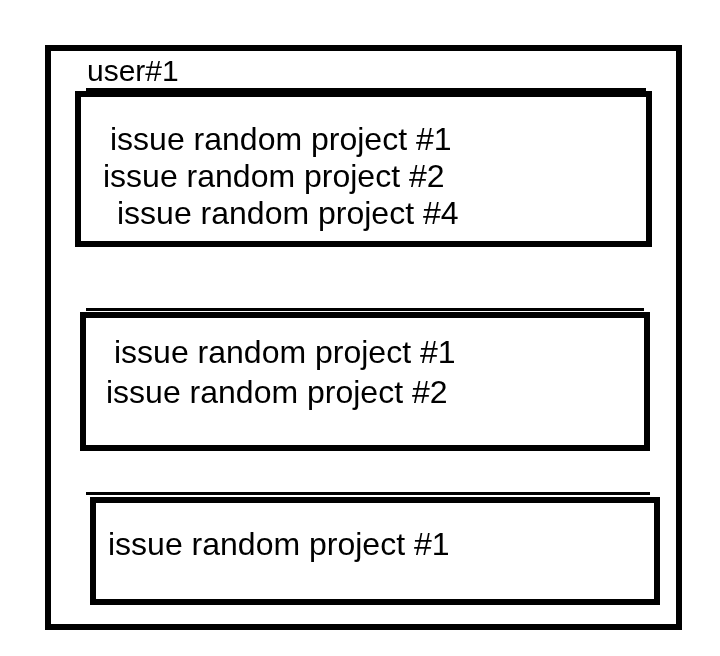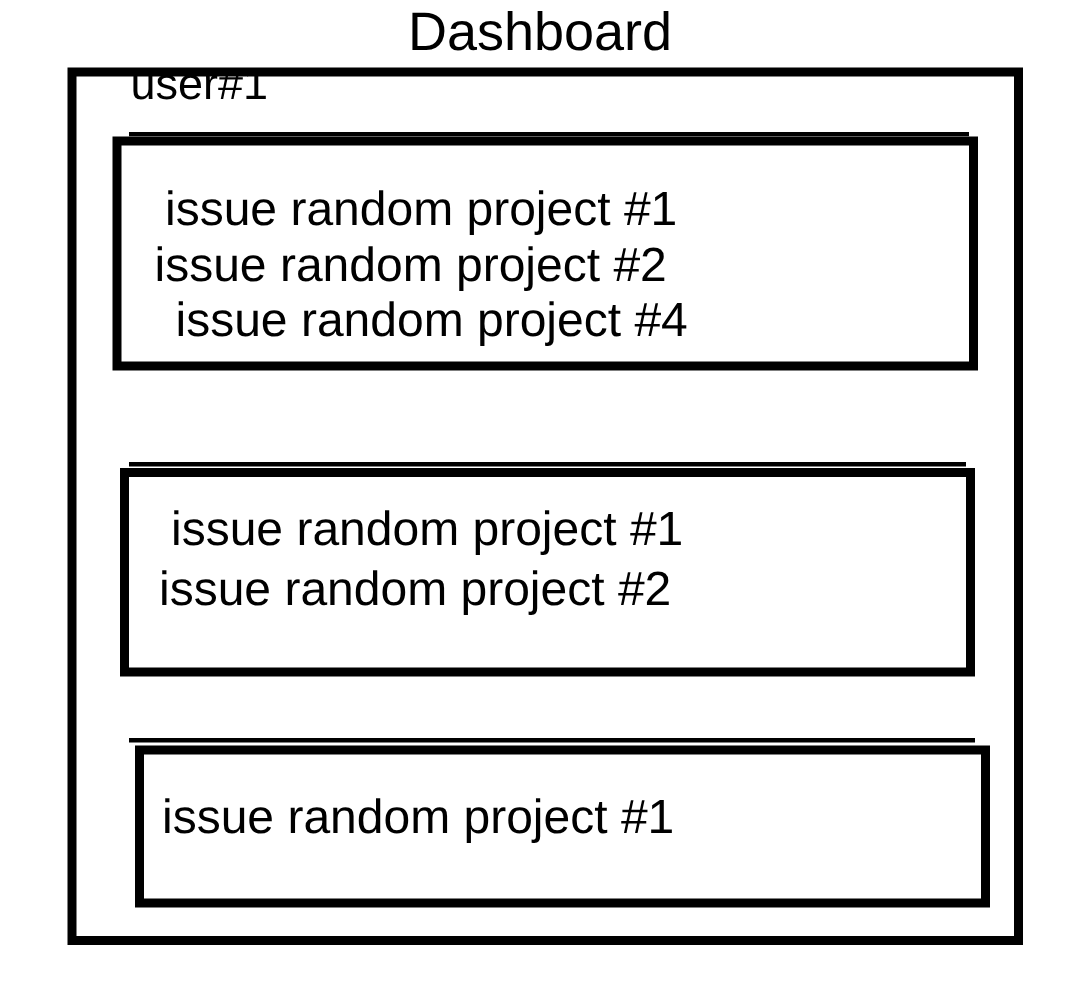--- a/index.html
+++ b/index.html
@@ -34,21 +34,21 @@
     height: 585px;
     border: 6px solid #000000;
     box-sizing: border-box;
   }
   .user-label {
     position: absolute;
     font-size: 30px;
     line-height: 34px;
     white-space: nowrap;
   }
-  .label-1 { left: 87px;  top: 40px;  }
+  .label-1 { left: 87px;  top: 54px;  }
   .label-2 { left: 97px;  top: 276px; }
   .label-3 { left: 97px;  top: 460px; }
   .underline {
     position: absolute;
     height: 3px;
     background: #000000;
   }
   .underline-1 { left: 86px; top: 88px;  width: 560px; }
   .underline-2 { left: 86px; top: 308px; width: 558px; }
   .underline-3 { left: 86px; top: 492px; width: 564px; }
@@ -73,21 +73,20 @@
   .i1-3 { left: 117px; top: 194px; }
   .i2-1 { left: 114px; top: 333px; }
   .i2-2 { left: 106px; top: 373px; }
   .i3-1 { left: 108px; top: 525px; }
 </style>
 </head>
 <body>
 
 <div class="canvas">
 
-  <div class="title">Dashboard</div>
 
   <div class="outer-box"></div>
 
   <div class="user-label label-1">user#1</div>
   <div class="underline underline-1"></div>
   <div class="issues-box box-1"></div>
   <div class="issue i1-1">issue random project #1</div>
   <div class="issue i1-2">issue random project #2</div>
   <div class="issue i1-3">issue random project #4</div>
 

